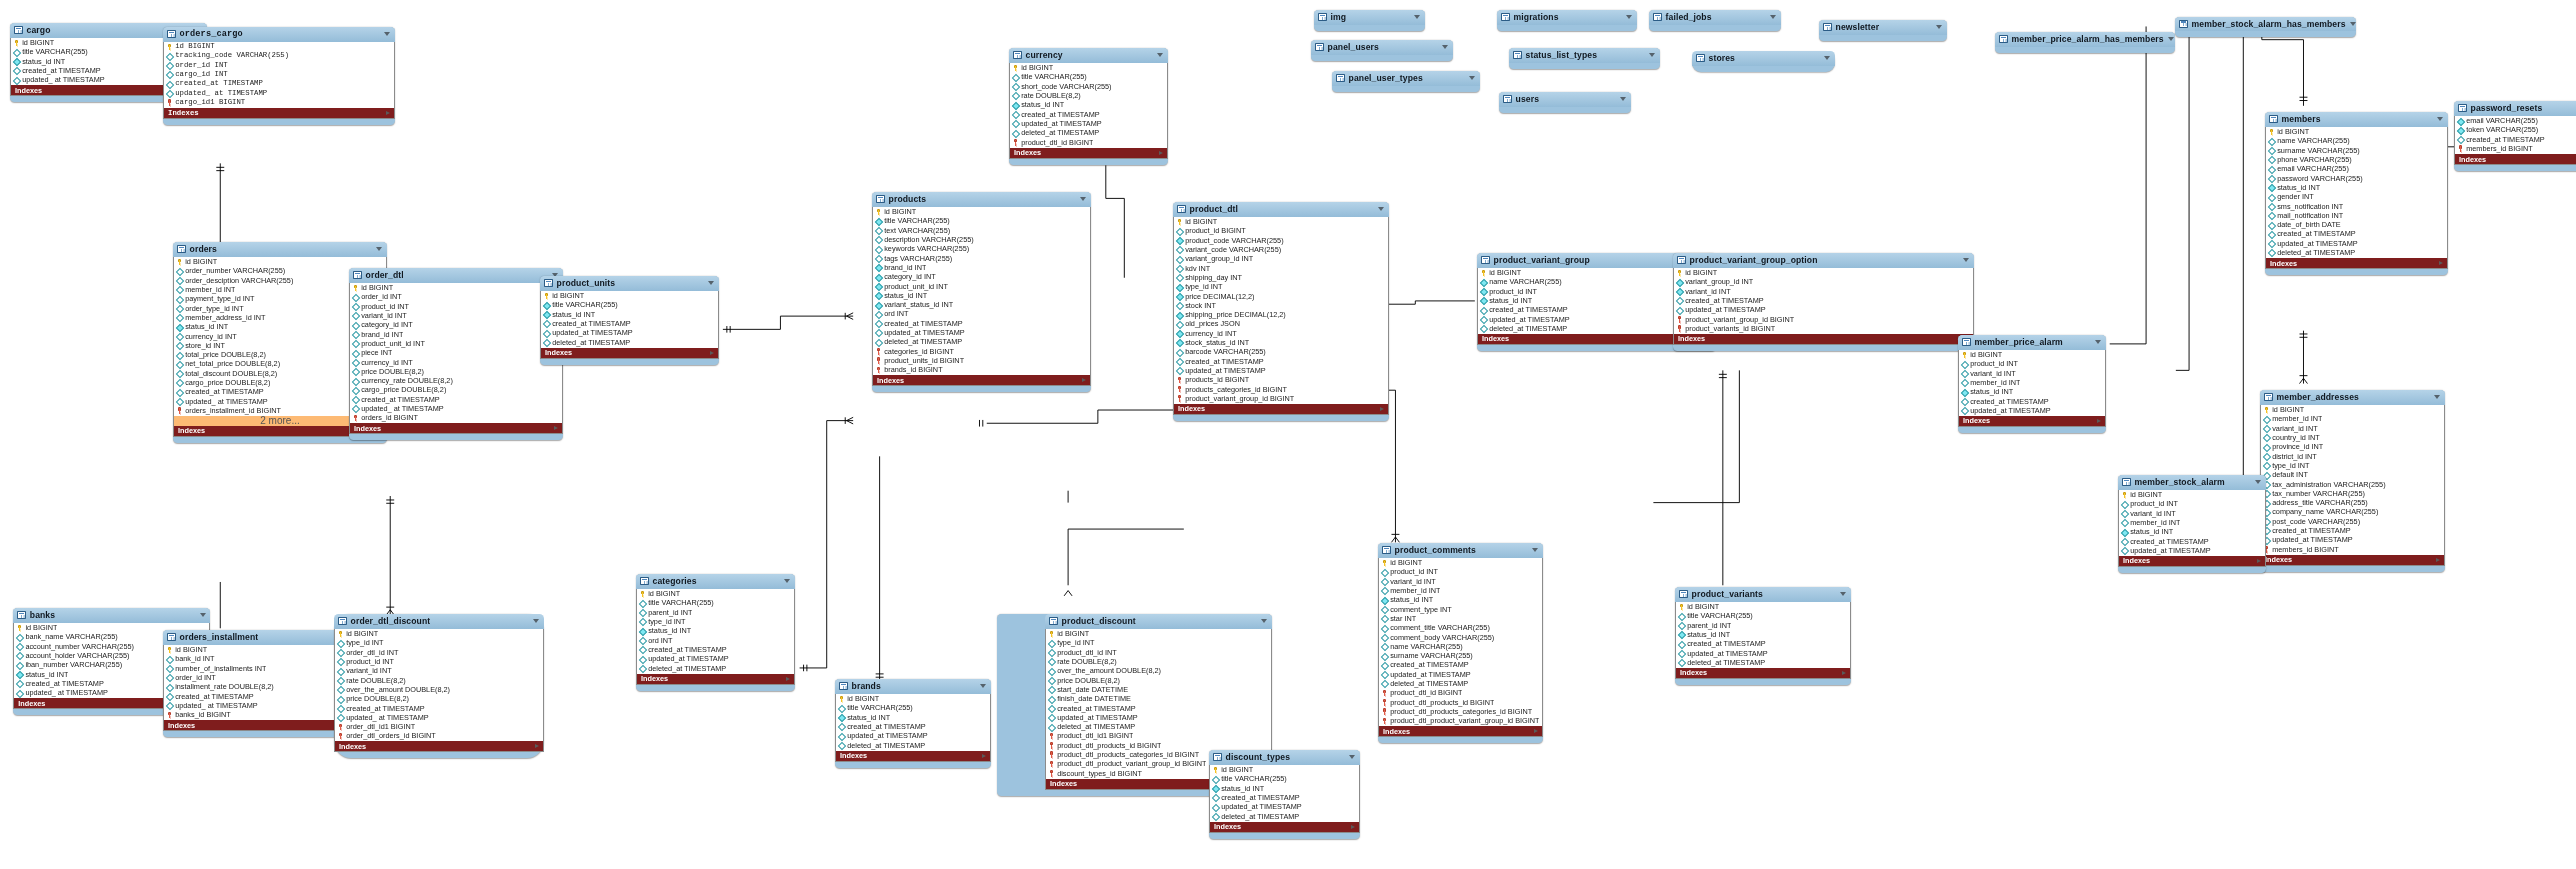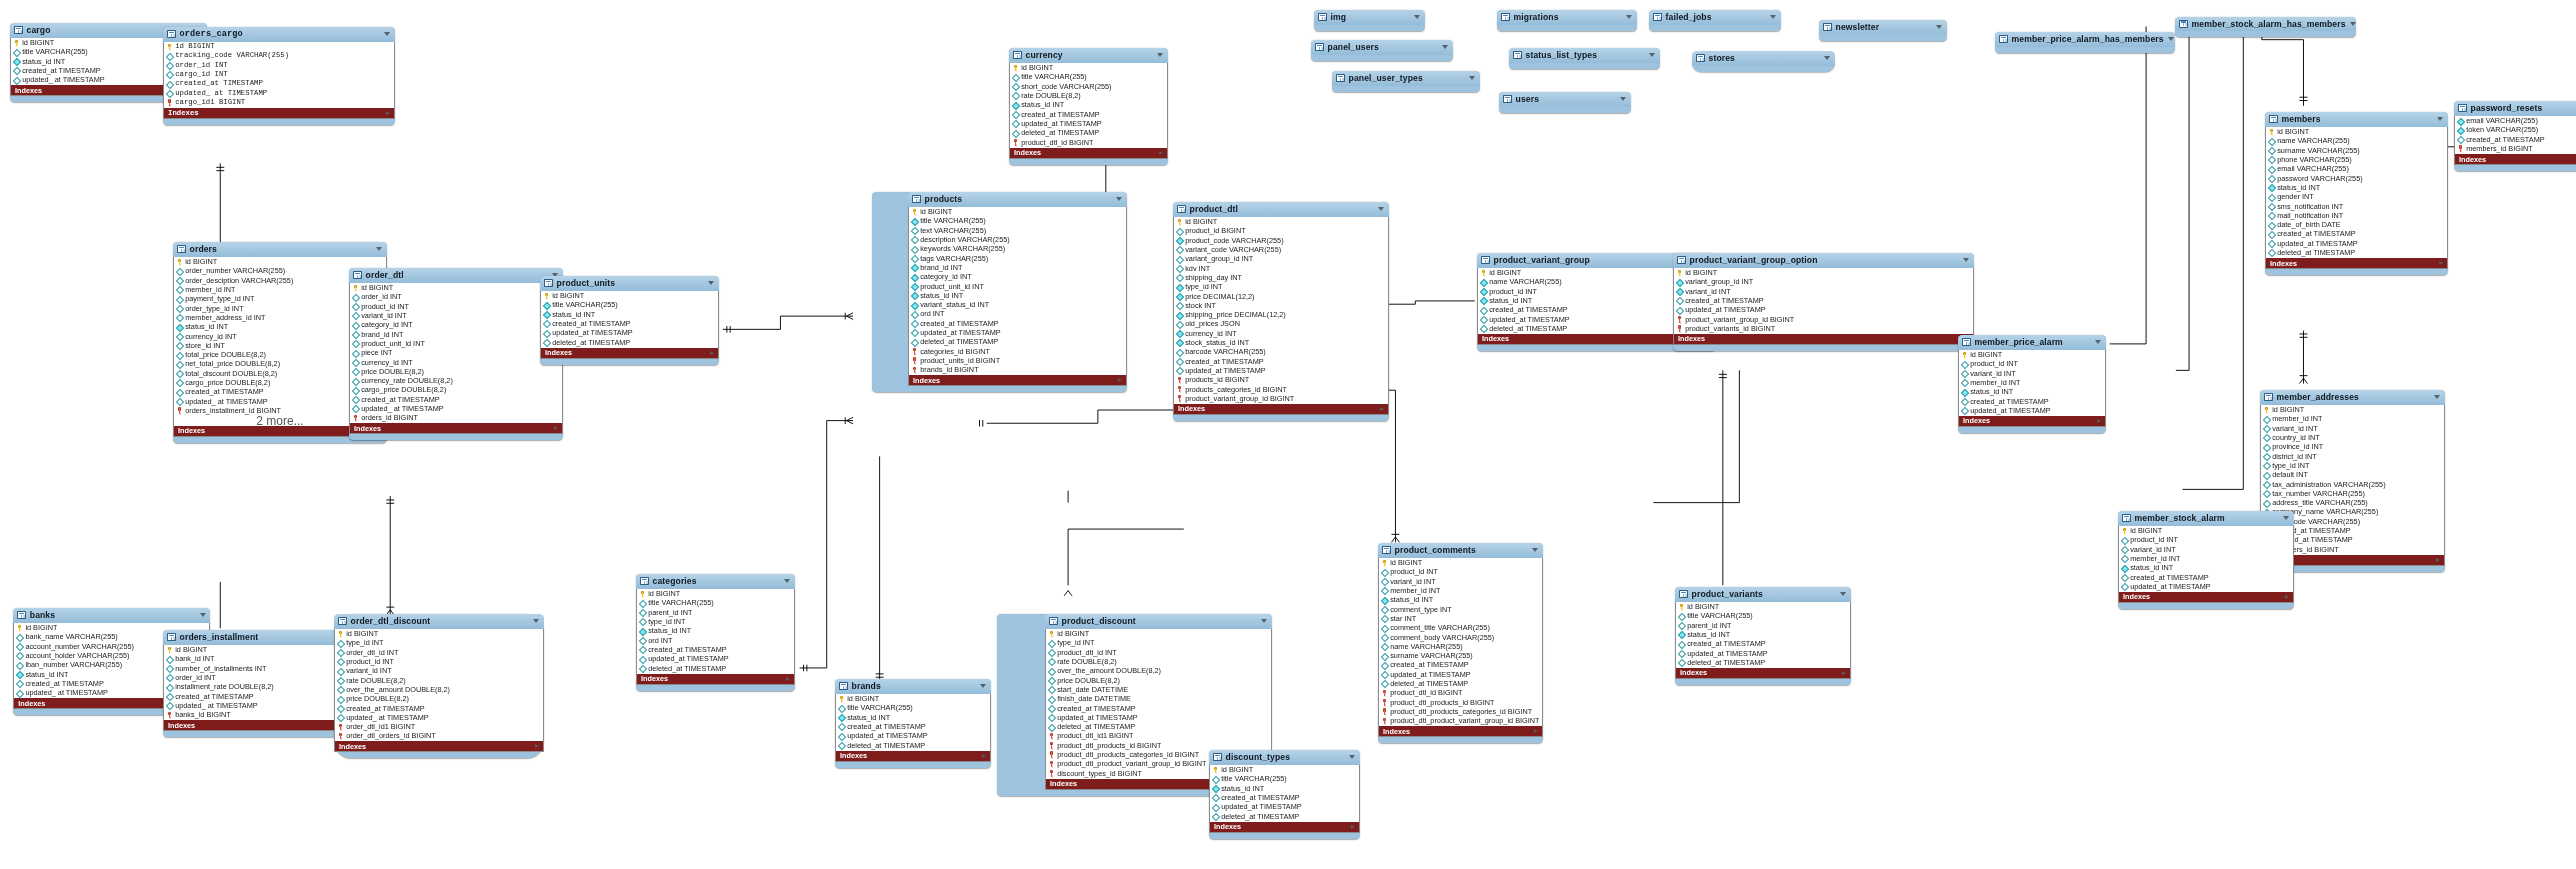--- a/index.html
+++ b/index.html
@@ -20,21 +20,21 @@
   .tblicon:before{content:"";position:absolute;left:0.7px;right:0.7px;top:0.7px;height:1.3px;background:#4f86bd;}
   .tblicon:after{content:"";position:absolute;left:2.6px;top:2.6px;width:0.7px;bottom:0.7px;
        background:#7fa9cd;box-shadow:2.6px 0 0 #7fa9cd;}
   .caret{width:0;height:0;border-left:3.3px solid transparent;border-right:3.3px solid transparent;
        border-top:4px solid #55626c;flex:0 0 auto;}
   .cols{background:#fff;border:0.7px solid #8b8b8b;border-top:none;border-bottom:none;
         padding:0.7px 0 0.7px 0;}
   .col{display:flex;align-items:center;gap:2.6px;height:9.3px;padding:0 3.3px 0 2.6px;
        font-size:7.3px;color:#1a1a1a;white-space:nowrap;line-height:9.3px;}
   .col .ctext{overflow:hidden;}
-  .more{font-size:12px;color:#555;text-align:center;height:10px;line-height:10px;background:#ffffff;
+  .more{font-size:10px;color:#555;text-align:center;height:10px;line-height:10px;background:#fdba74;
         border-left:0.7px solid #8b8b8b;border-right:0.7px solid #8b8b8b;}
   .idx{display:flex;align-items:center;height:10px;padding:0 4px;background:#7f1d1d;
        border-left:0.7px solid #8b8b8b;border-right:0.7px solid #8b8b8b;border-bottom:0.7px solid #8b8b8b;}
   .idx .ilab{font-size:7.3px;color:#fff;font-weight:bold;flex:1 1 auto;}
   .idx .iarrow{width:0;height:0;border-top:2.6px solid transparent;border-bottom:2.6px solid transparent;
        border-left:4px solid #5a5a5a;}
 
   
   .g{flex:0 0 auto;width:6px;height:6.6px;position:relative;}
   .g.pk:before{content:"";position:absolute;left:1.3px;top:0;width:3.3px;height:3.3px;border-radius:50%;
@@ -659,21 +659,21 @@
         <div class="col">
           <span class="g d"></span>
           <span class="ctext">deleted_at TIMESTAMP</span>
         </div>
       </div>
       <div class="idx">
         <span class="ilab">Indexes</span>
         <span class="iarrow"></span>
       </div>
     </div>
-    <div class="tbl" style="left: 872px; top: 192px; width: 219px; padding-left: 36px;">
+    <div class="tbl" style="left: 872px; top: 192px; width: 219px;">
       <div class="hdr">
         <span class="tblicon"></span>
         <span class="tname">products</span>
         <span class="caret"></span>
       </div>
       <div class="cols">
         <div class="col">
           <span class="g pk"></span>
           <span class="ctext">id BIGINT</span>
         </div>
@@ -1436,21 +1436,21 @@
         <div class="col">
           <span class="g d"></span>
           <span class="ctext">updated_at TIMESTAMP</span>
         </div>
       </div>
       <div class="idx">
         <span class="ilab">Indexes</span>
         <span class="iarrow"></span>
       </div>
     </div>
-    <div class="tbl" style="left: 2118px; top: 511px; width: 176px;">
+    <div class="tbl" style="left: 2118px; top: 475px; width: 148px;">
       <div class="hdr">
         <span class="tblicon"></span>
         <span class="tname">member_stock_alarm</span>
         <span class="caret"></span>
       </div>
       <div class="cols">
         <div class="col">
           <span class="g pk"></span>
           <span class="ctext">id BIGINT</span>
         </div>

